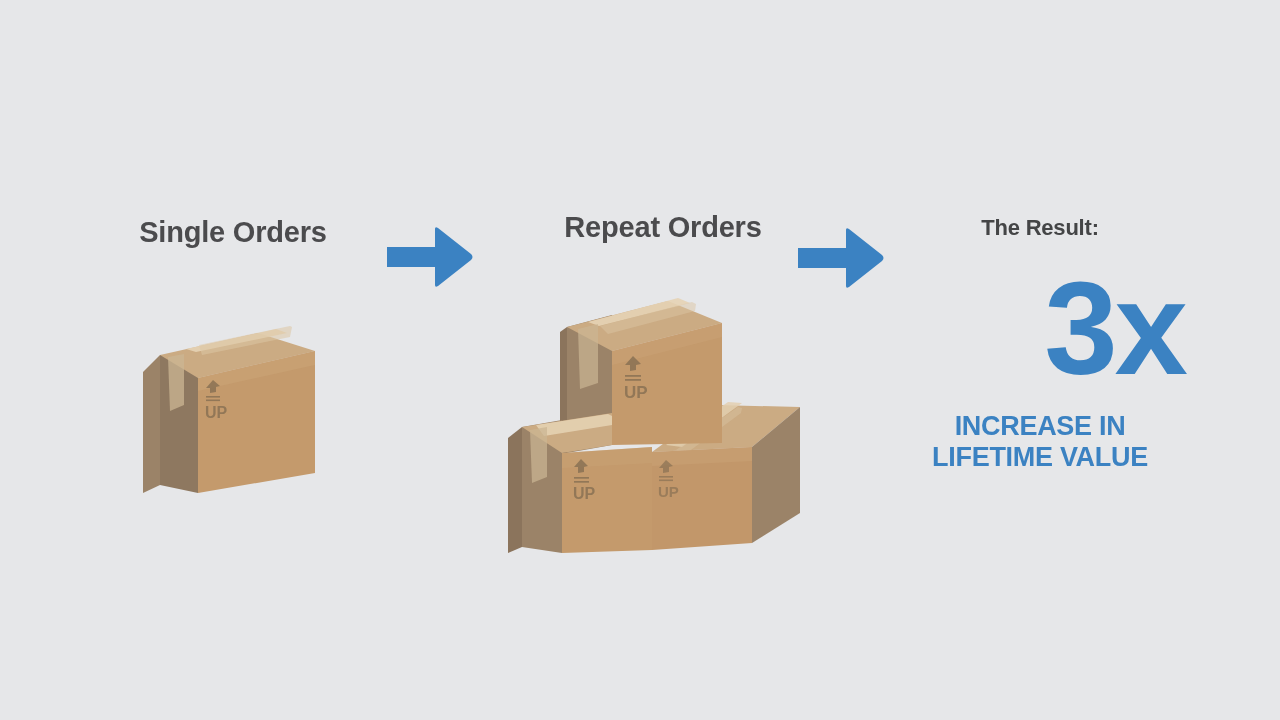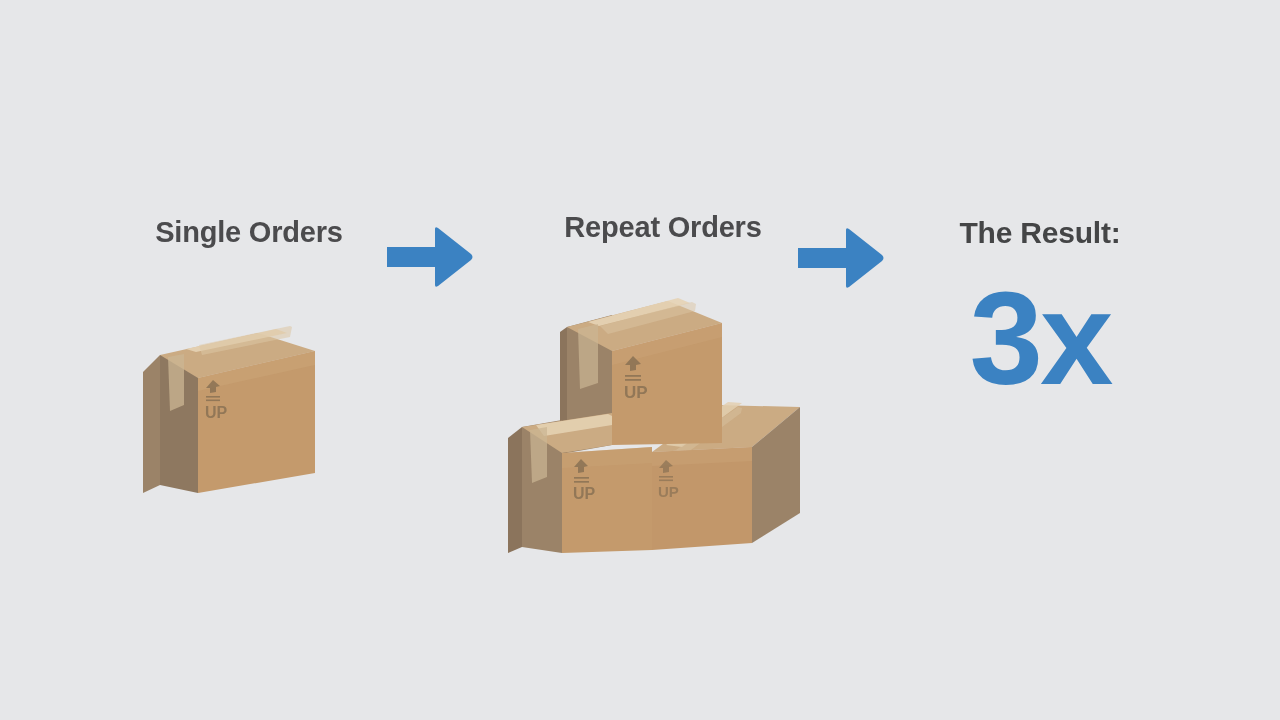--- a/index.html
+++ b/index.html
@@ -19,39 +19,39 @@
   .stage {
     position: absolute;
     inset: 0;
   }
 
   
   .group {
     position: absolute;
   }
 
-  #group-single   { left: 121px; top: 215px; width: 250px; }
+  #group-single   { left: 105px; top: 215px; width: 250px; }
   #group-repeat   { left: 505px; top: 210px; width: 300px; }
   #group-result   { left: 895px; top: 215px; width: 290px; }
 
   
   .heading {
     font-size: 29px;
     font-weight: bold;
     color: #4b4b4d;
     letter-spacing: -0.2px;
     text-align: center;
     line-height: 1.2;
     white-space: nowrap;
   }
   #heading-single { margin-left: 6px; }
   #heading-repeat { margin-left: 16px; }
 
   .heading-result {
-    font-size: 30px;
+    font-size: 22px;
     font-weight: bold;
     color: #444546;
     text-align: center;
     line-height: 1.2;
     letter-spacing: -0.2px;
   }
 
   
   .arrow {
     position: absolute;
@@ -59,21 +59,21 @@
     height: 62px;
   }
   #arrow-1 { left: 387px; top: 226px; }
   #arrow-2 { left: 798px; top: 227px; }
 
   
   .stat-number {
     font-size: 132px;
     font-weight: bold;
     color: #3b82c2;
-    text-align: center;
+    text-align: right;
     line-height: 1.0;
     margin-top: 22px;
     letter-spacing: -3px;
   }
   .stat-caption {
     font-size: 27px;
     font-weight: bold;
     color: #3b82c2;
     text-align: center;
     line-height: 1.12;
@@ -215,17 +215,21 @@
     <svg width="86" height="62" viewBox="0 0 86 62" xmlns="http://www.w3.org/2000/svg">
       <path d="M0 21 L48 21 L48 3 Q48 0 51 2 L84 28 Q87 31 84 34 L51 60 Q48 62 48 59 L48 41 L0 41 Z" fill="#3b82c2"></path>
     </svg>
   </div>
 
   <div class="group" id="group-result">
     <div class="heading-result">The Result:</div>
 
     <div class="stat-number">3x</div>
 
+    <div class="stat-caption">
+      <div>INCREASE IN</div>
+      <div>LIFETIME VALUE</div>
+    </div>
   </div>
 
   <div class="watermark"></div>
 
 </div>
 
 </body></html>

